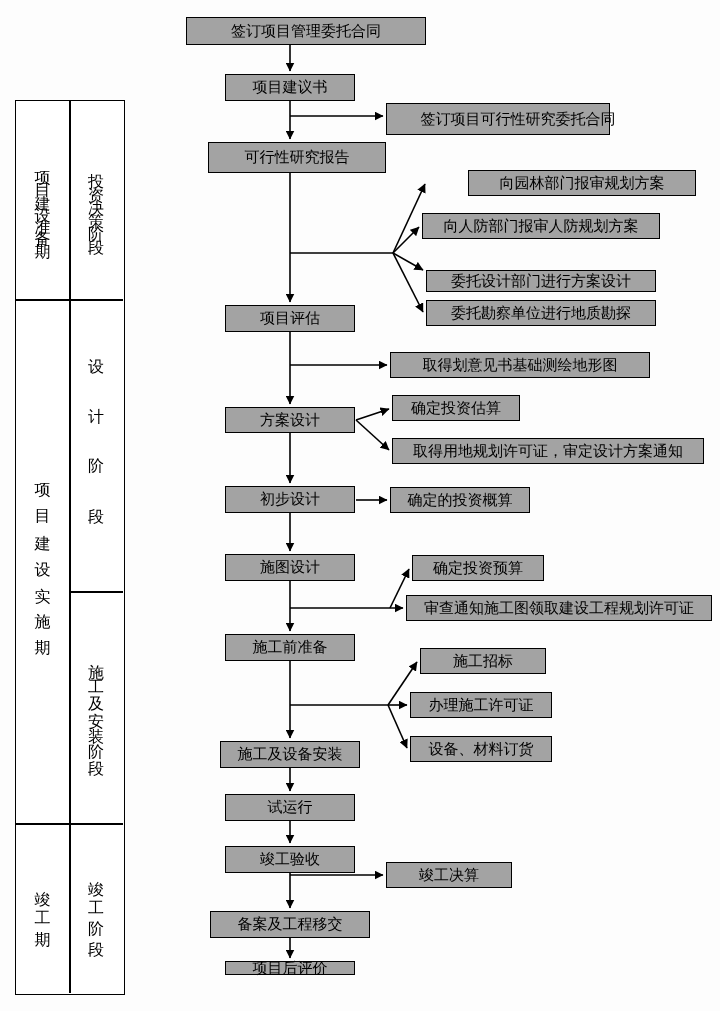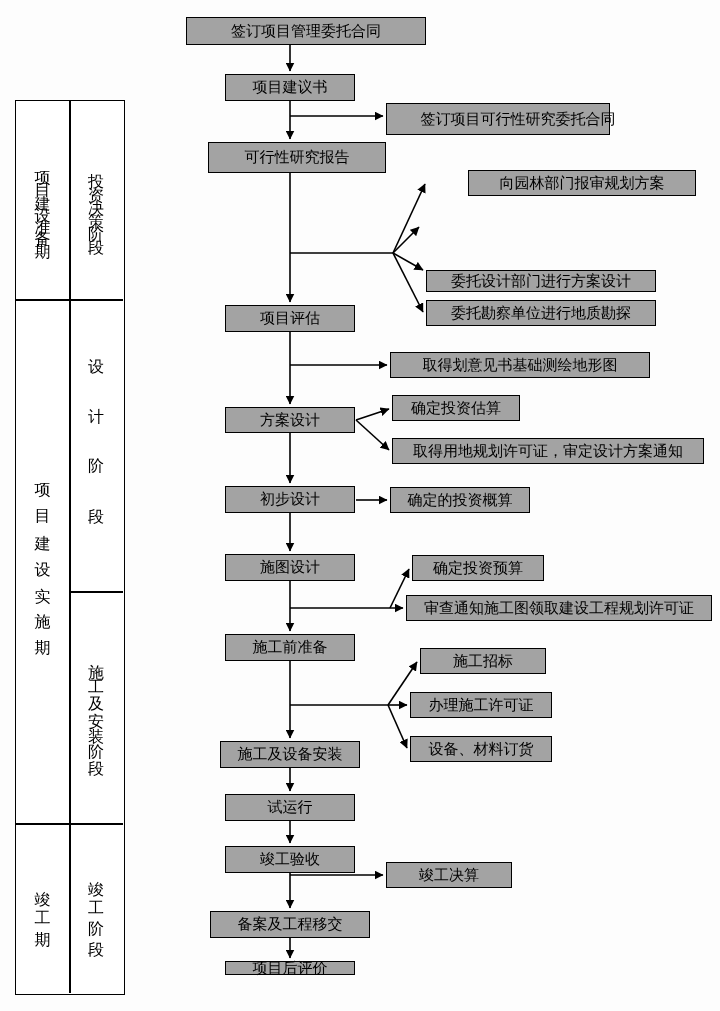--- a/index.html
+++ b/index.html
@@ -116,20 +116,21 @@
   <div class="node" style="left:225px;top:554px;width:130px;height:27px;">施图设计</div>
   <div class="node" style="left:225px;top:634px;width:130px;height:27px;">施工前准备</div>
   <div class="node" style="left:220px;top:741px;width:140px;height:27px;">施工及设备安装</div>
   <div class="node" style="left:225px;top:794px;width:130px;height:27px;">试运行</div>
   <div class="node" style="left:225px;top:846px;width:130px;height:27px;">竣工验收</div>
   <div class="node" style="left:210px;top:911px;width:160px;height:27px;">备案及工程移交</div>
   <div class="node" style="left:225px;top:961px;width:130px;height:14px;">项目后评价</div>
 
   <div class="node" style="left:386px;top:103px;width:224px;height:32px;padding-left:40px;">签订项目可行性研究委托合同</div>
   <div class="node" style="left:428px;top:170px;width:228px;height:26px;margin-left:40px;">向园林部门报审规划方案</div>
+  <div class="node" style="left:422px;top:213px;width:238px;height:26px;">向人防部门报审人防规划方案</div>
   <div class="node" style="left:426px;top:270px;width:230px;height:22px;">委托设计部门进行方案设计</div>
   <div class="node" style="left:426px;top:300px;width:230px;height:26px;">委托勘察单位进行地质勘探</div>
   <div class="node" style="left:390px;top:352px;width:260px;height:26px;">取得划意见书基础测绘地形图</div>
   <div class="node" style="left:392px;top:395px;width:128px;height:26px;">确定投资估算</div>
   <div class="node" style="left:392px;top:438px;width:312px;height:26px;">取得用地规划许可证，审定设计方案通知</div>
   <div class="node" style="left:390px;top:487px;width:140px;height:26px;">确定的投资概算</div>
   <div class="node" style="left:412px;top:555px;width:132px;height:26px;">确定投资预算</div>
   <div class="node" style="left:406px;top:595px;width:306px;height:26px;">审查通知施工图领取建设工程规划许可证</div>
   <div class="node" style="left:420px;top:648px;width:126px;height:26px;">施工招标</div>
   <div class="node" style="left:410px;top:692px;width:142px;height:26px;">办理施工许可证</div>

